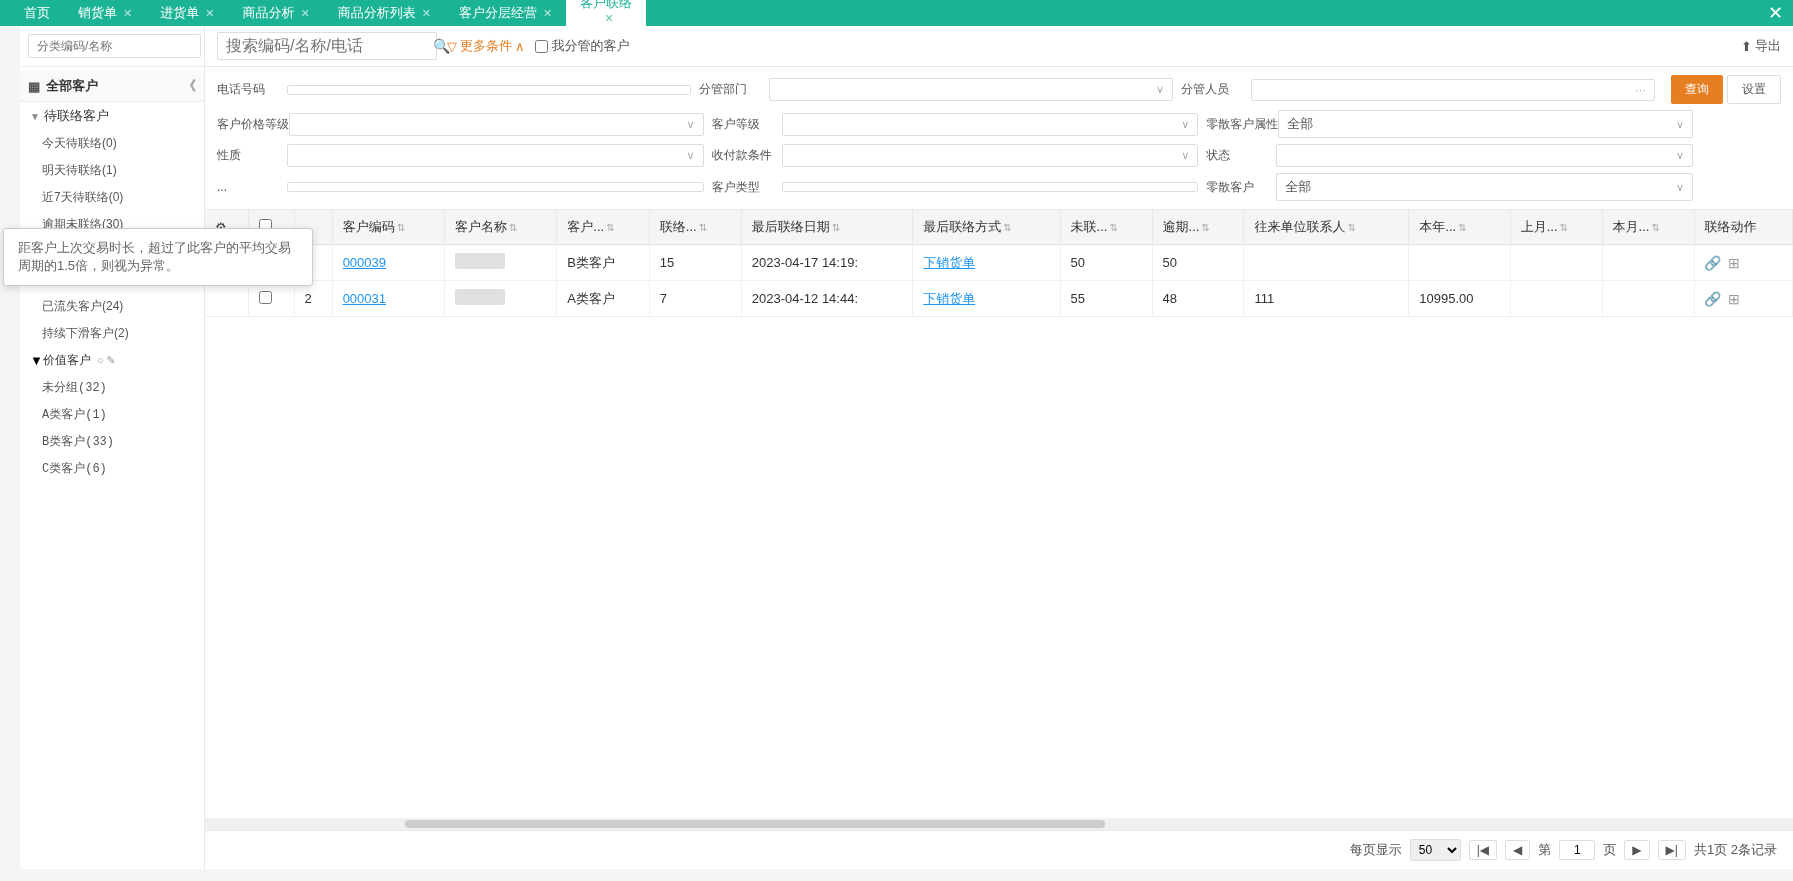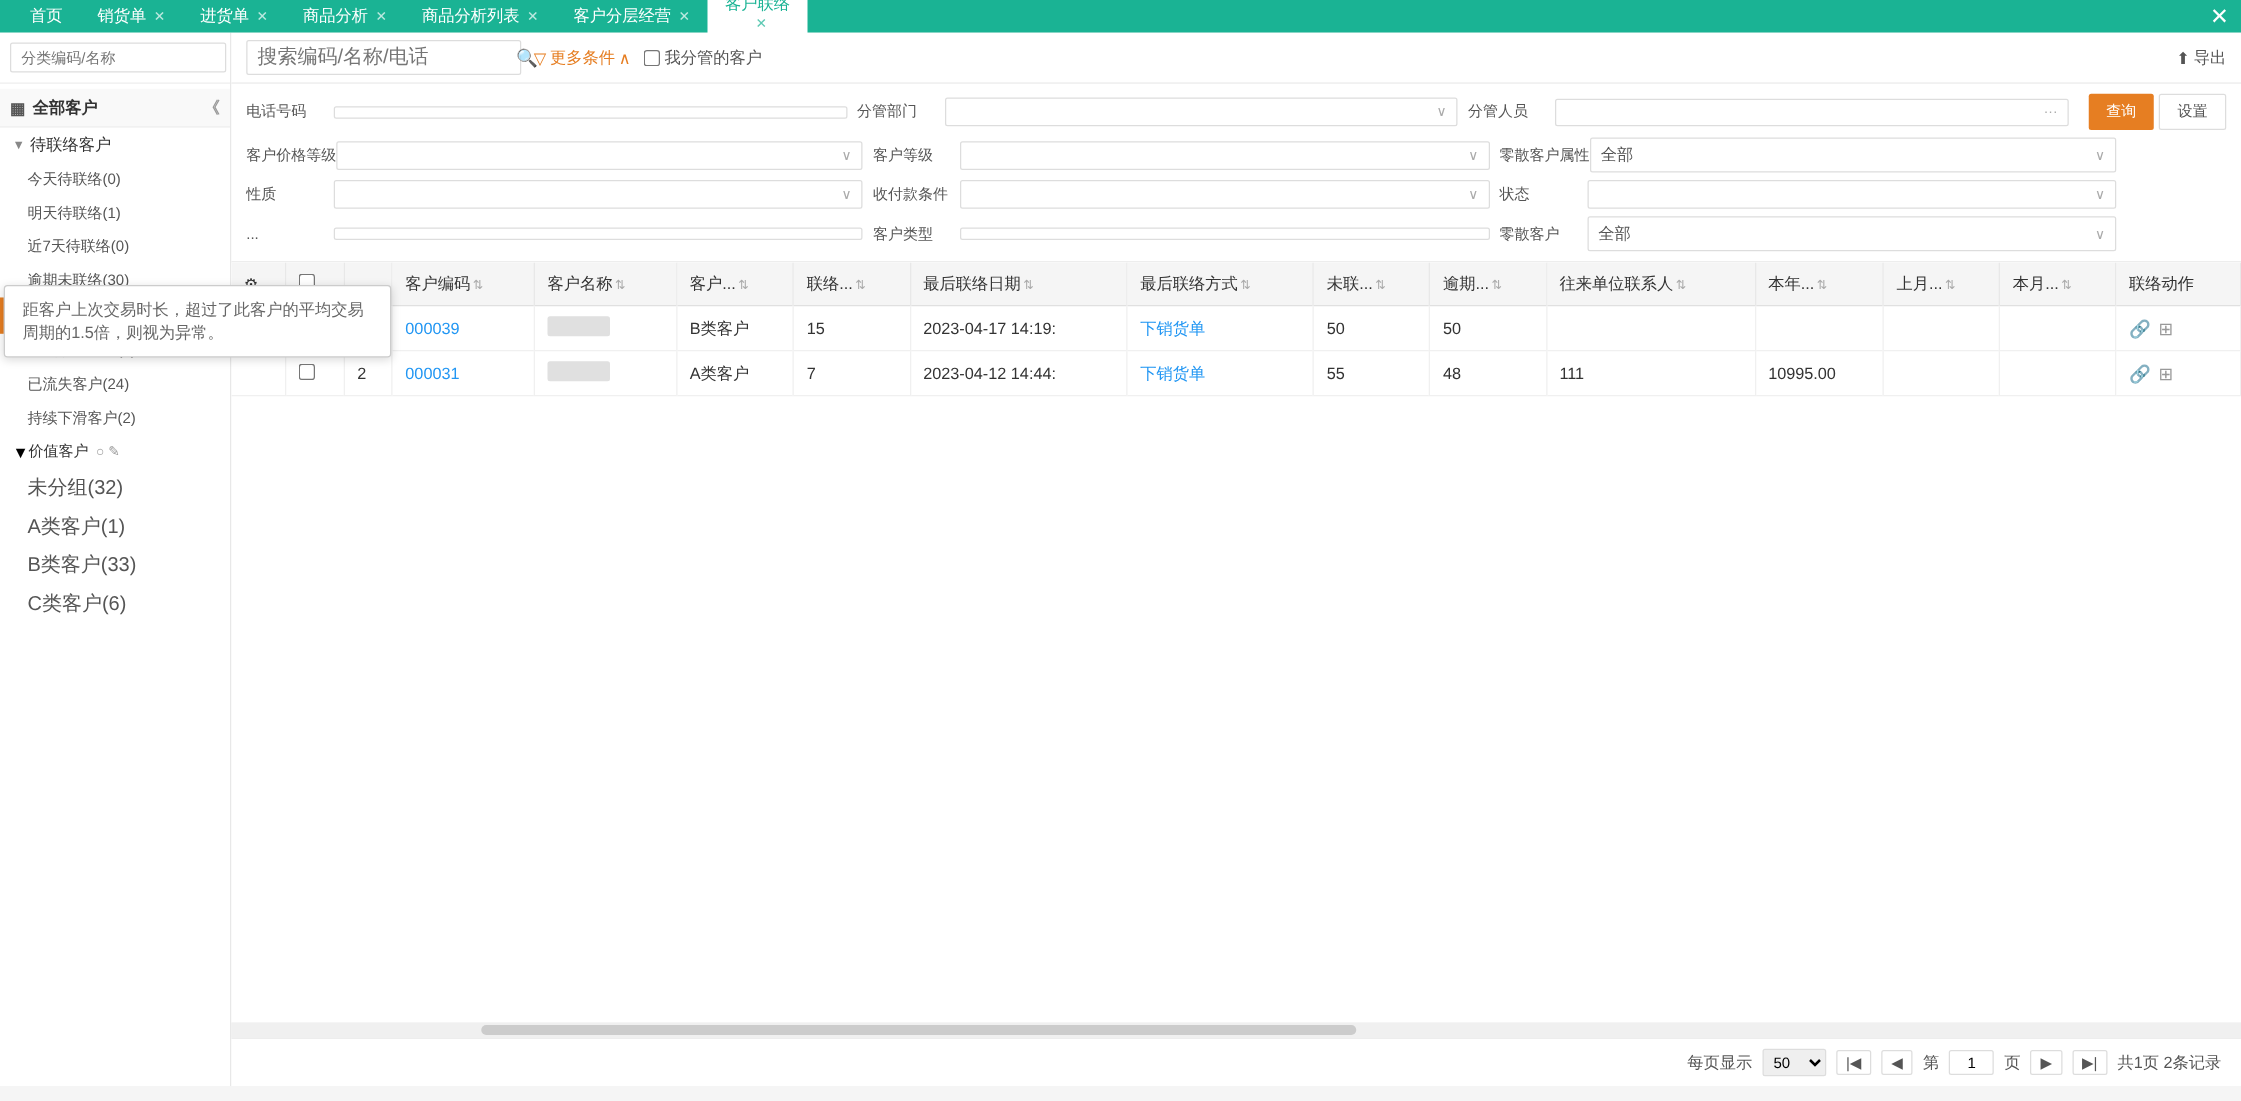--- a/index.html
+++ b/index.html
@@ -29,20 +29,21 @@
     .top-nav .nav-item .close-x { margin-left: 6px; font-size: 11px; opacity: 0.7; }
     .top-nav .nav-close-all {
       position: absolute; right: 10px;
       color: white; cursor: pointer; font-size: 18px;
     }
 
     
     .main-layout {
       display: flex;
       height: calc(100vh - 38px);
+      margin-left: 20px;
     }
 
     
     .sidebar {
       width: 185px;
       background: white;
       border-right: 1px solid #e8e8e8;
       display: flex;
       flex-direction: column;
       overflow: hidden;
@@ -86,21 +87,21 @@
     .sidebar-group-title .arrow { margin-right: 4px; font-size: 10px; color: #888; }
     .sidebar-item {
       padding: 5px 10px 5px 22px;
       color: #555;
       cursor: pointer;
       font-size: 12px;
     }
     .sidebar-price-group { display: flex; align-items: center; padding: 5px 10px; }
     .sidebar-price-group .label { color: #333; font-size: 12px; }
     .sidebar-price-group .icons { margin-left: 6px; color: #999; font-size: 11px; }
-    .sidebar-price-item { padding: 5px 10px 5px 22px; color: #555; font-size: 16px; cursor: pointer; }
+    .sidebar-price-item { padding: 5px 10px 5px 22px; color: #555; font-size: 12px; cursor: pointer; font-family: Liberation Mono, monospace; }
 
     
     .content-area {
       flex: 1;
       display: flex;
       flex-direction: column;
       overflow: hidden;
       background: #f5f5f5;
     }
 
@@ -218,21 +219,21 @@
     table thead th .sort-arrows { color: #aaa; font-size: 10px; margin-left: 2px; }
     table tbody tr {
       border-bottom: 1px solid #f0f0f0;
     }
     table tbody td {
       padding: 8px 10px;
       color: #333;
       white-space: nowrap;
       border-right: 1px solid #f0f0f0;
     }
-    .link-text { color: #2196F3; cursor: pointer; }
+    .link-text { color: #2196F3; text-decoration: underline; cursor: pointer; }
     .row-actions { display: flex; gap: 6px; align-items: center; }
     .action-icon { color: #999; cursor: pointer; font-size: 14px; }
 
     
     .pagination-bar {
       background: white;
       border-top: 1px solid #e8e8e8;
       padding: 8px 16px;
       display: flex;
       align-items: center;

